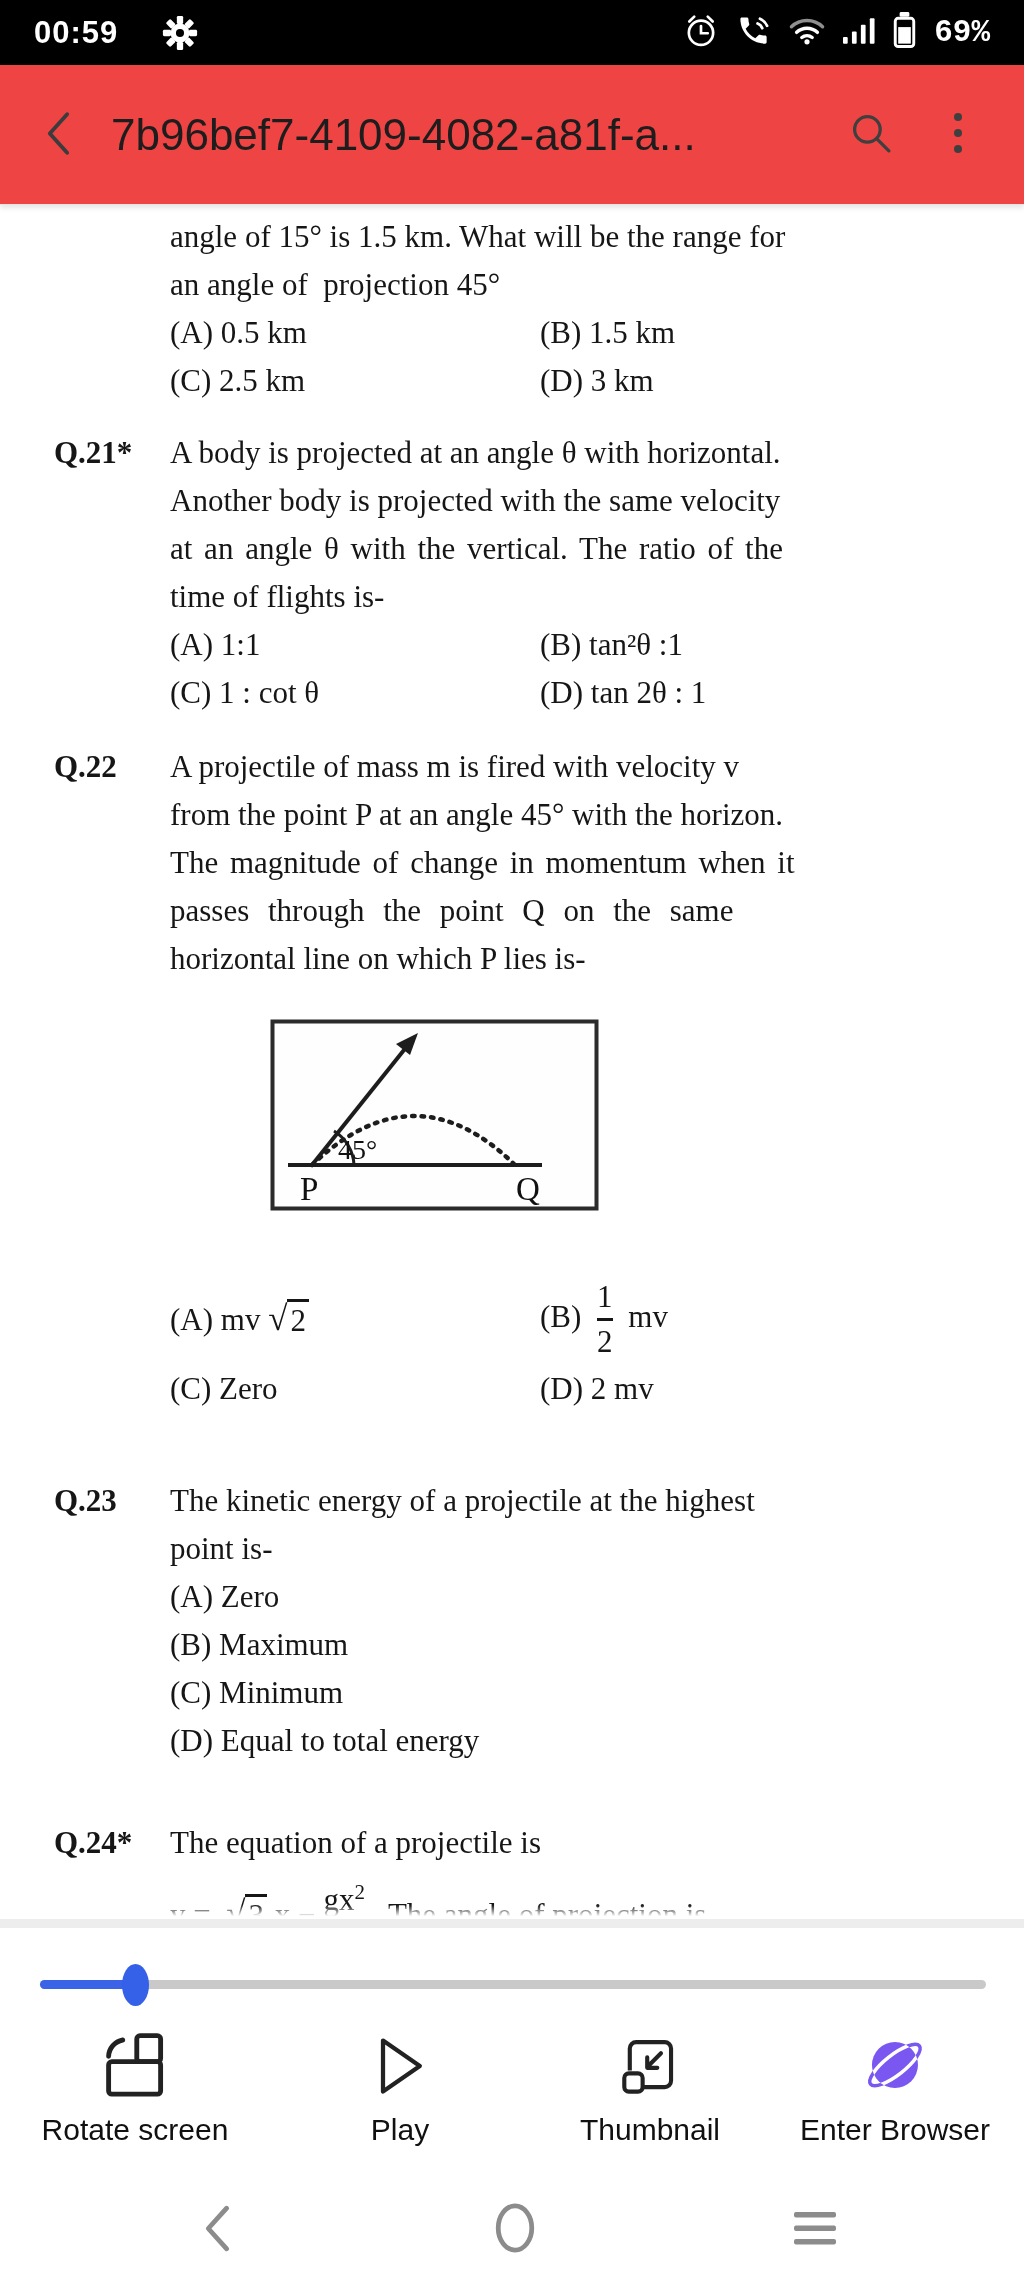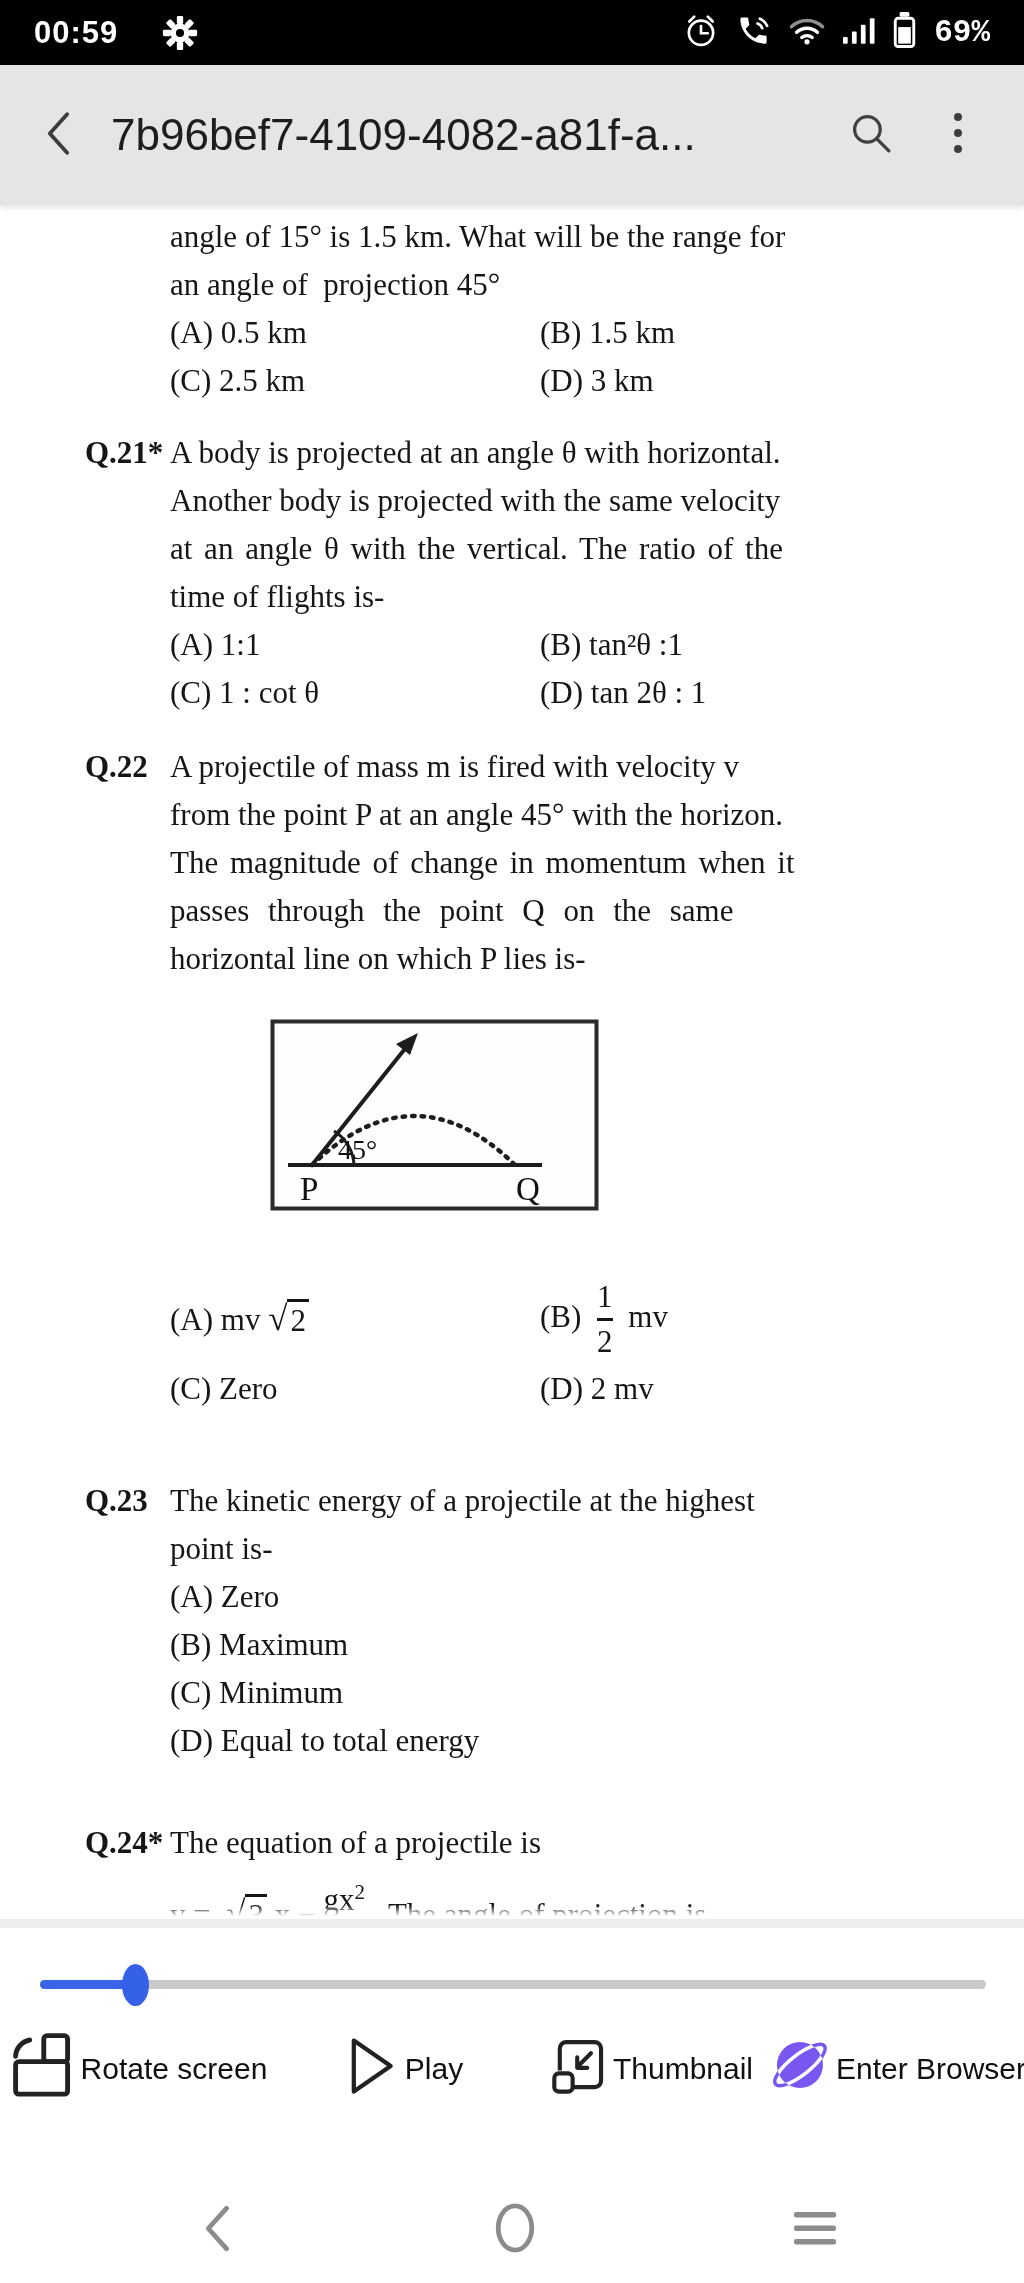--- a/index.html
+++ b/index.html
@@ -6,33 +6,33 @@
   .screen{position:relative;width:1024px;height:2283px;background:#fff;overflow:hidden;
           font-family:"Liberation Sans",sans-serif;}
   
   .status-bar{position:absolute;top:0;left:0;right:0;height:65px;background:#000;color:#fff;
               display:flex;align-items:center;padding:8px 34px;box-sizing:border-box;}
   .sb-time{font-size:31px;font-weight:700;letter-spacing:1px;}
   .sb-gear{margin-left:44px;display:flex;align-items:center;}
   .sb-right{margin-left:auto;display:flex;align-items:center;gap:17px;}
   .sb-batt-pct{font-size:31px;font-weight:600;font-family:Liberation Mono, monospace;}
   
-  .app-header{position:absolute;top:65px;left:0;right:0;height:140px;background:#e5e5e5;
+  .app-header{position:absolute;top:65px;left:0;right:0;height:140px;background:#ef4444;
               display:flex;align-items:center;padding:0 44px;box-sizing:border-box;
               border-bottom:1px solid #e3e3e3;box-shadow:0 3px 5px rgba(0,0,0,.10);z-index:5;}
   .hdr-title{font-size:44px;color:#1d1d1d;margin-left:40px;flex:1;white-space:nowrap;
              overflow:hidden;font-weight:400;}
   .hdr-search{margin-right:58px;display:flex;}
   .hdr-kebab{margin-right:16px;display:flex;}
   .icon-btn{background:none;border:none;padding:0;cursor:pointer;display:flex;align-items:center;}
   
   .doc{position:absolute;top:205px;left:0;width:1024px;height:1740px;overflow:hidden;
        font-family:"Liberation Serif",serif;color:#161616;font-size:31px;background:#fff;}
   .doc-block{position:absolute;left:0;width:852px;display:flex;}
-  .q-label{width:170px;padding-left:85px;box-sizing:border-box;font-weight:700;flex:none;
+  .q-label{width:170px;padding-left:54px;box-sizing:border-box;font-weight:700;flex:none;
            line-height:48px;}
   .q-body{width:690px;}
   .doc-line{line-height:48px;white-space:pre;}
   .ws1{word-spacing:4px;}
   .ws2{word-spacing:11px;}
   .opt-row{display:flex;line-height:48px;}
   .opt-c1{width:370px;flex:none;white-space:pre;}
   .opt-c2{flex:1;white-space:pre;}
   .opt-row-tall{display:flex;align-items:center;min-height:92px;margin-top:54px;}
   .frac{display:inline-flex;flex-direction:column;align-items:center;vertical-align:middle;
@@ -51,21 +51,21 @@
         background:linear-gradient(rgba(255,255,255,0),#fff 80%);}
   .cut-band{position:absolute;left:0;right:0;top:1714px;height:9px;background:#ededed;}
   .cut-white{position:absolute;left:0;right:0;top:1723px;bottom:0;background:#fff;}
   
   .slider{position:absolute;top:1962px;left:40px;width:946px;height:46px;}
   .sl-track{position:absolute;top:18px;left:0;right:0;height:9px;border-radius:5px;background:#c9c9c9;}
   .sl-fill{position:absolute;top:18px;left:0;height:9px;border-radius:5px;background:#3b63e8;}
   .sl-thumb{position:absolute;top:2px;width:27px;height:42px;border-radius:50%;background:#3560e8;}
   
   .action-bar{position:absolute;top:2025px;left:0;right:0;height:135px;background:#fff;}
-  .ab-item{position:absolute;top:0;transform:translateX(-50%);display:flex;flex-direction:row;
+  .ab-item{position:absolute;top:0;transform:translateX(-50%);display:flex;flex-direction:column;
            align-items:center;background:none;border:none;cursor:pointer;padding:0;}
   .ab-ico{height:82px;display:flex;align-items:center;justify-content:center;}
   .ab-label{margin-top:6px;font-size:30px;color:#101010;font-family:"Liberation Sans",sans-serif;
             white-space:nowrap;}
   
   .nav-bar{position:absolute;top:2190px;left:0;right:0;height:93px;background:#fff;}
   .nv{position:absolute;transform:translateX(-50%);background:none;border:none;padding:0;cursor:pointer;
       display:flex;}
 </style>
 </head>

